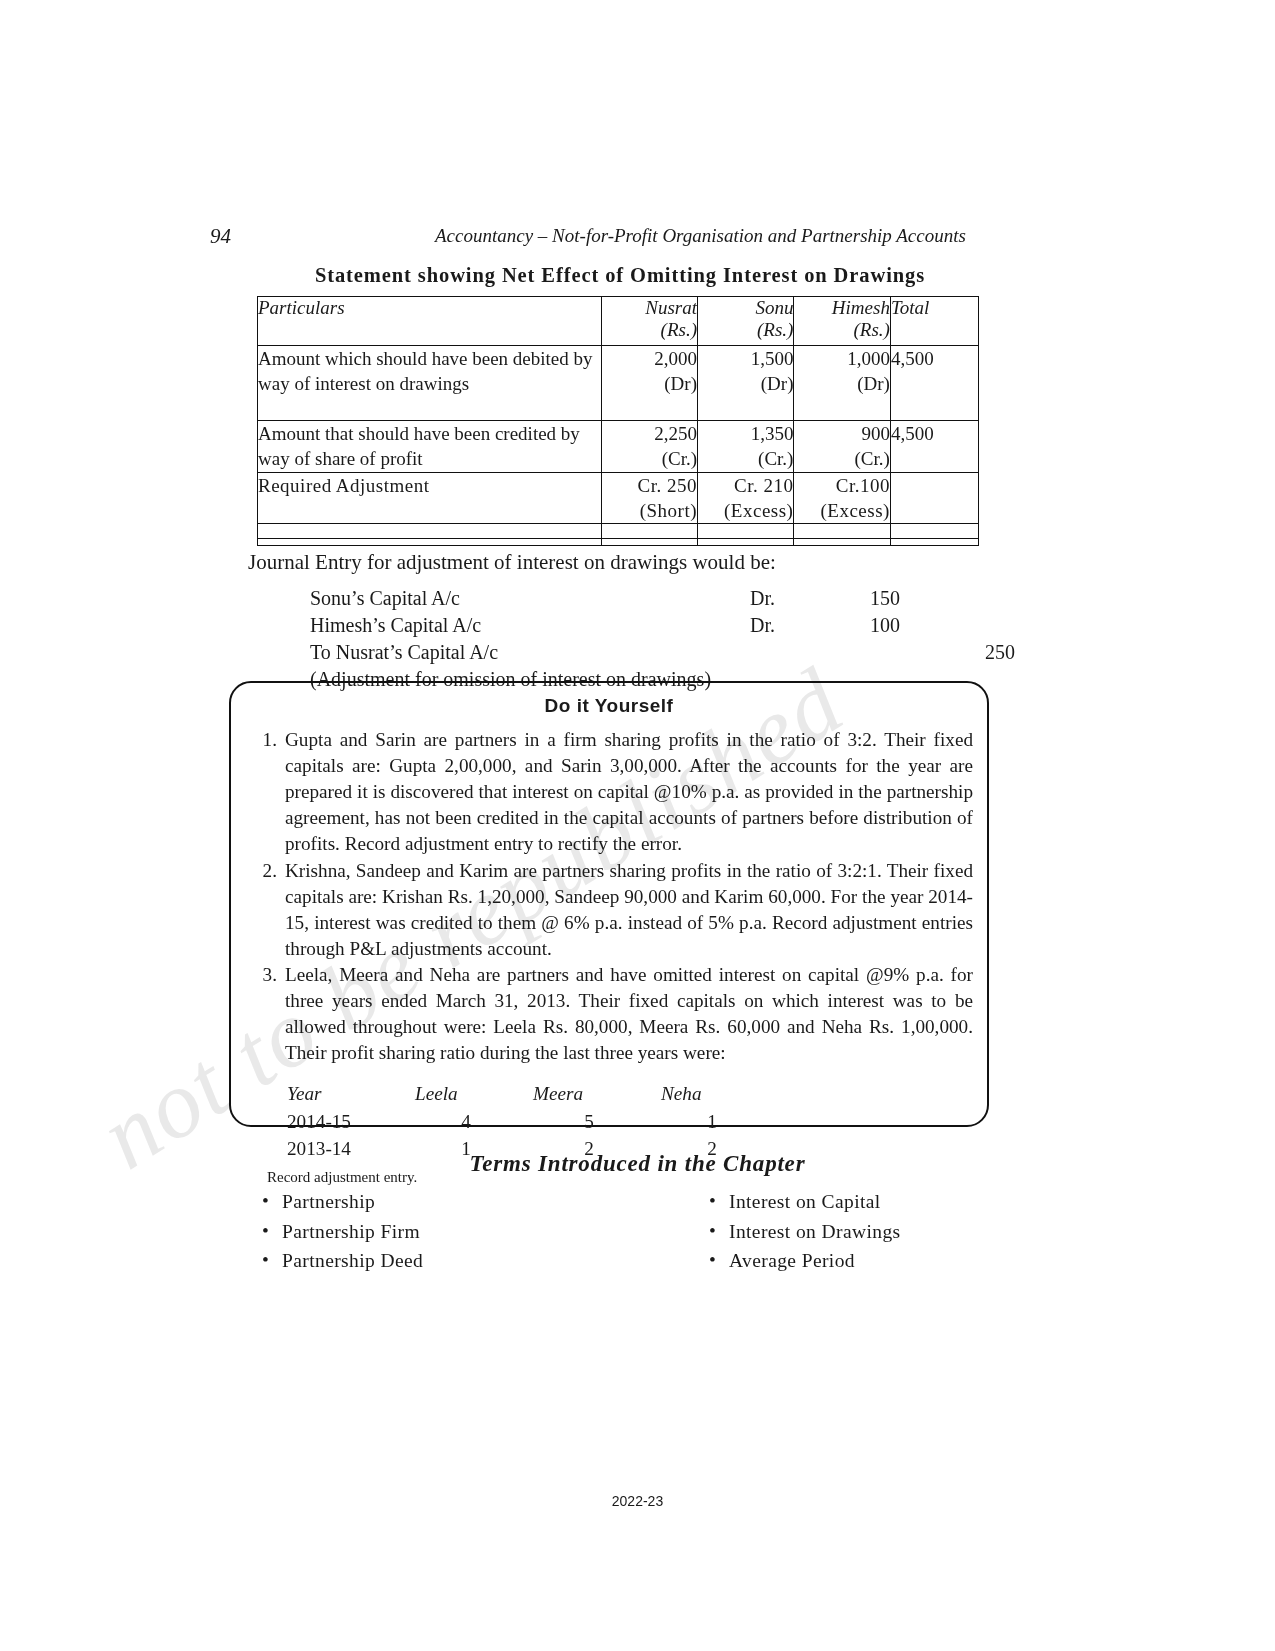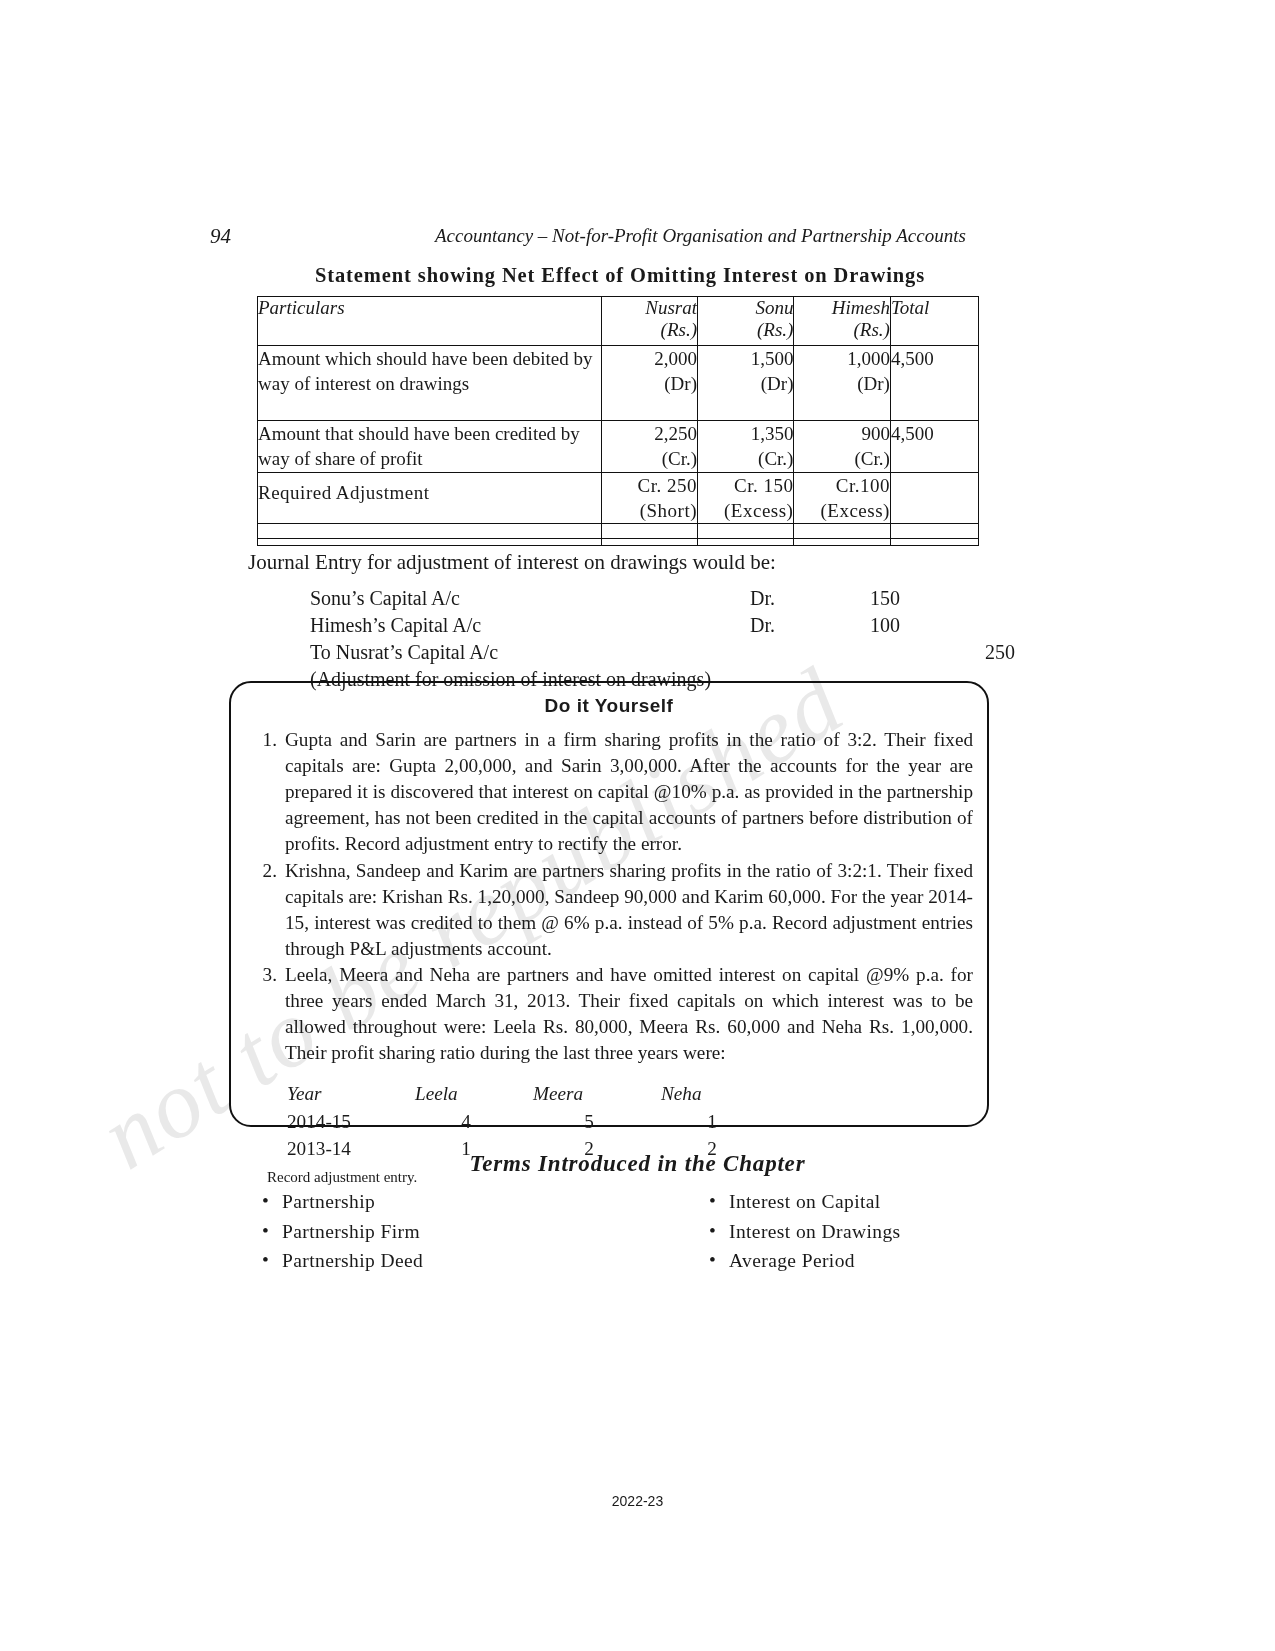--- a/index.html
+++ b/index.html
@@ -122,21 +122,21 @@
   }
   .num-cell {
     padding: 8px 10px 10px 10px;
     text-align: right;
     line-height: 1.33;
     white-space: nowrap;
   }
   .row-tall .body-cell, .row-tall .num-cell { height: 74px; margin-left: 20px; }
   .row-mid  .body-cell, .row-mid  .num-cell { height: 48px; }
   .bold-row td { font-weight: bold; letter-spacing: 0.5px; }
-  .bold-row .body-cell { padding-top: 7px; }
+  .bold-row .body-cell { }
   .spacer-row td { height: 14px; }
   .thin-row td { height: 6px; }
 
   
   .journal-lead {
     position: absolute;
     top: 550px;
     left: 248px;
     font-size: 21px;
   }
@@ -350,21 +350,21 @@
           <td class="body-cell">4,500</td>
         </tr>
 
         <tr class="bold-row">
           <td class="body-cell">Required Adjustment</td>
           <td class="num-cell">
             <span>Cr. 250</span><br>
             <span>(Short)</span>
           </td>
           <td class="num-cell">
-            <span>Cr. 150</span><br>
+            <span>Cr. 210</span><br>
             <span>(Excess)</span>
           </td>
           <td class="num-cell">
             <span>Cr.100</span><br>
             <span>(Excess)</span>
           </td>
           <td class="body-cell"></td>
         </tr>
 
         <tr class="spacer-row">

